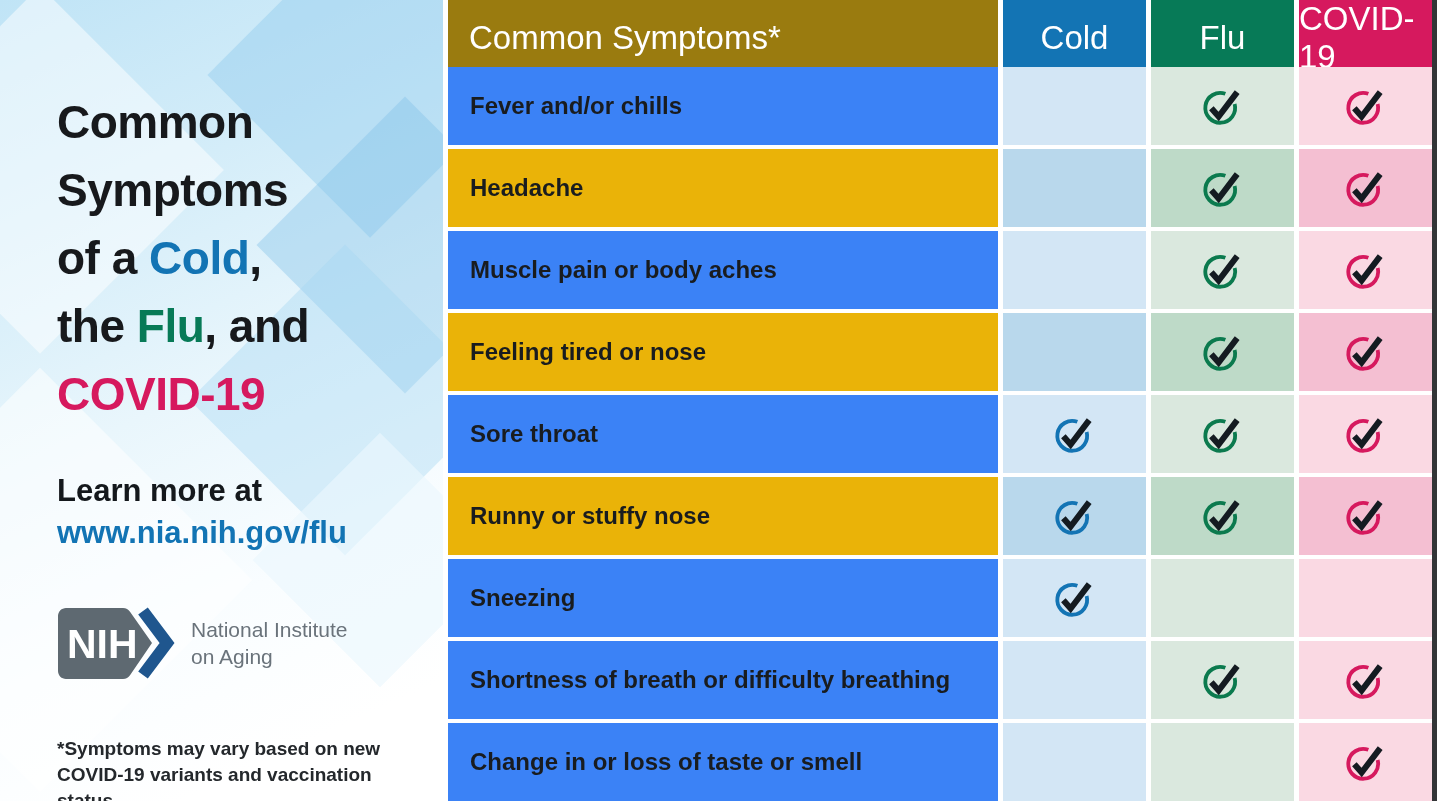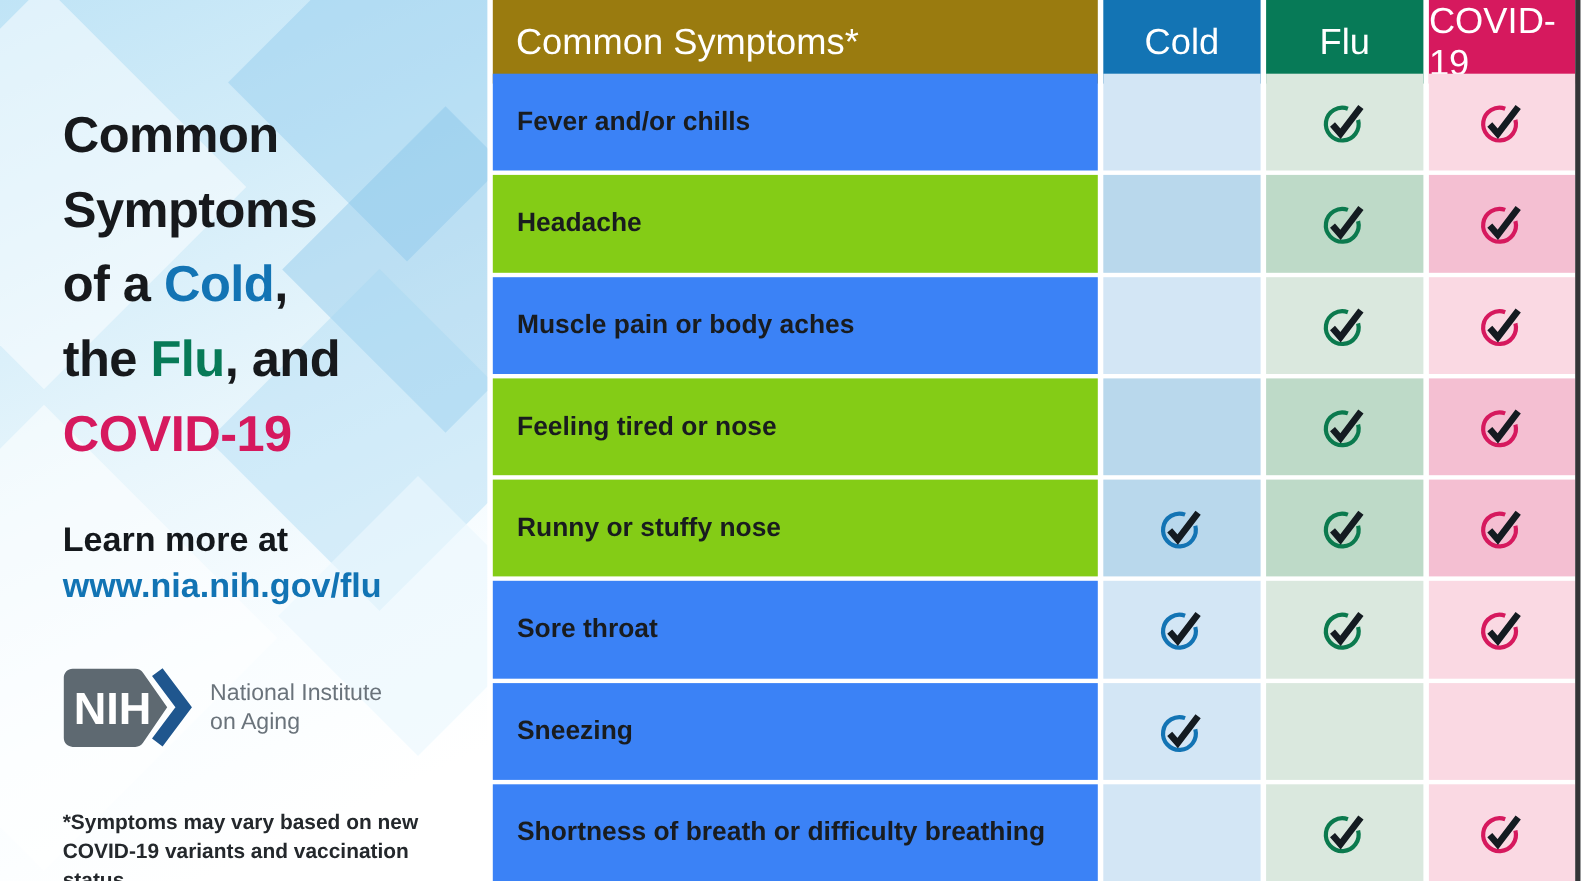--- a/index.html
+++ b/index.html
@@ -43,21 +43,21 @@
   .hd-cold  { background:#1374b4; }
   .hd-flu   { background:#077a57; }
   .hd-covid { background:#d6195e; }
 
   .rows { display:flex; flex-direction:column; row-gap:4px; flex:1; min-height:0; }
   .row { flex:1; min-height:0; }
   .cell { display:flex; align-items:center; justify-content:center; }
   .cell-symptom { justify-content:flex-start; padding-left:22px; font-weight:bold;
                   font-size:24px; color:#191c1f; }
   .row.odd  .cell-symptom { background:#3b82f6; }
-  .row.even .cell-symptom { background:#84cc16; }
+  .row.even .cell-symptom { background:#eab308; }
   .row.odd  .cell-cold  { background:#d3e6f5; }
   .row.even .cell-cold  { background:#b9d8ec; }
   .row.odd  .cell-flu   { background:#dae8de; }
   .row.even .cell-flu   { background:#bedac8; }
   .row.odd  .cell-covid { background:#fad9e3; }
   .row.even .cell-covid { background:#f4bfd2; }
 
   .check-icon { overflow:visible; }
   .check-icon .ring { fill:none; stroke-width:2.1; }
   .check-icon .tick { fill:none; stroke:#141b21; stroke-width:3.3; stroke-linejoin:miter; stroke-linecap:butt; }
@@ -204,20 +204,42 @@
       </svg>
     </div>
     <div class="cell cell-covid">
       <svg class="check-icon" width="44" height="40" viewBox="0 0 24 22">
         <path class="ring" d="M 18.4 9.9 A 8.2 8.2 0 1 1 13.3 4.3"></path>
         <path class="tick" d="M 5.6 12.2 L 9.6 16.8 L 19.8 3.4"></path>
       </svg>
     </div>
   </div>
 
+  <div class="grid-row row odd">
+    <div class="cell cell-symptom">Sore throat</div>
+    <div class="cell cell-cold">
+      <svg class="check-icon" width="44" height="40" viewBox="0 0 24 22">
+        <path class="ring" d="M 18.4 9.9 A 8.2 8.2 0 1 1 13.3 4.3"></path>
+        <path class="tick" d="M 5.6 12.2 L 9.6 16.8 L 19.8 3.4"></path>
+      </svg>
+    </div>
+    <div class="cell cell-flu">
+      <svg class="check-icon" width="44" height="40" viewBox="0 0 24 22">
+        <path class="ring" d="M 18.4 9.9 A 8.2 8.2 0 1 1 13.3 4.3"></path>
+        <path class="tick" d="M 5.6 12.2 L 9.6 16.8 L 19.8 3.4"></path>
+      </svg>
+    </div>
+    <div class="cell cell-covid">
+      <svg class="check-icon" width="44" height="40" viewBox="0 0 24 22">
+        <path class="ring" d="M 18.4 9.9 A 8.2 8.2 0 1 1 13.3 4.3"></path>
+        <path class="tick" d="M 5.6 12.2 L 9.6 16.8 L 19.8 3.4"></path>
+      </svg>
+    </div>
+  </div>
+
   <div class="grid-row row even">
     <div class="cell cell-symptom">Runny or stuffy nose</div>
     <div class="cell cell-cold">
       <svg class="check-icon" width="44" height="40" viewBox="0 0 24 22">
         <path class="ring" d="M 18.4 9.9 A 8.2 8.2 0 1 1 13.3 4.3"></path>
         <path class="tick" d="M 5.6 12.2 L 9.6 16.8 L 19.8 3.4"></path>
       </svg>
     </div>
     <div class="cell cell-flu">
       <svg class="check-icon" width="44" height="40" viewBox="0 0 24 22">
@@ -227,42 +249,20 @@
     </div>
     <div class="cell cell-covid">
       <svg class="check-icon" width="44" height="40" viewBox="0 0 24 22">
         <path class="ring" d="M 18.4 9.9 A 8.2 8.2 0 1 1 13.3 4.3"></path>
         <path class="tick" d="M 5.6 12.2 L 9.6 16.8 L 19.8 3.4"></path>
       </svg>
     </div>
   </div>
 
   <div class="grid-row row odd">
-    <div class="cell cell-symptom">Sore throat</div>
-    <div class="cell cell-cold">
-      <svg class="check-icon" width="44" height="40" viewBox="0 0 24 22">
-        <path class="ring" d="M 18.4 9.9 A 8.2 8.2 0 1 1 13.3 4.3"></path>
-        <path class="tick" d="M 5.6 12.2 L 9.6 16.8 L 19.8 3.4"></path>
-      </svg>
-    </div>
-    <div class="cell cell-flu">
-      <svg class="check-icon" width="44" height="40" viewBox="0 0 24 22">
-        <path class="ring" d="M 18.4 9.9 A 8.2 8.2 0 1 1 13.3 4.3"></path>
-        <path class="tick" d="M 5.6 12.2 L 9.6 16.8 L 19.8 3.4"></path>
-      </svg>
-    </div>
-    <div class="cell cell-covid">
-      <svg class="check-icon" width="44" height="40" viewBox="0 0 24 22">
-        <path class="ring" d="M 18.4 9.9 A 8.2 8.2 0 1 1 13.3 4.3"></path>
-        <path class="tick" d="M 5.6 12.2 L 9.6 16.8 L 19.8 3.4"></path>
-      </svg>
-    </div>
-  </div>
-
-  <div class="grid-row row odd">
     <div class="cell cell-symptom">Sneezing</div>
     <div class="cell cell-cold">
       <svg class="check-icon" width="44" height="40" viewBox="0 0 24 22">
         <path class="ring" d="M 18.4 9.9 A 8.2 8.2 0 1 1 13.3 4.3"></path>
         <path class="tick" d="M 5.6 12.2 L 9.6 16.8 L 19.8 3.4"></path>
       </svg>
     </div>
     <div class="cell cell-flu">
       <svg class="check-icon check-hidden" width="44" height="40" viewBox="0 0 24 22">
         <path class="ring" d="M 18.4 9.9 A 8.2 8.2 0 1 1 13.3 4.3"></path>
@@ -294,17 +294,38 @@
     </div>
     <div class="cell cell-covid">
       <svg class="check-icon" width="44" height="40" viewBox="0 0 24 22">
         <path class="ring" d="M 18.4 9.9 A 8.2 8.2 0 1 1 13.3 4.3"></path>
         <path class="tick" d="M 5.6 12.2 L 9.6 16.8 L 19.8 3.4"></path>
       </svg>
     </div>
   </div>
 
 
+  <div class="grid-row row odd">
+    <div class="cell cell-symptom">Change in or loss of taste or smell</div>
+    <div class="cell cell-cold">
+      <svg class="check-icon check-hidden" width="44" height="40" viewBox="0 0 24 22">
+        <path class="ring" d="M 18.4 9.9 A 8.2 8.2 0 1 1 13.3 4.3"></path>
+        <path class="tick" d="M 5.6 12.2 L 9.6 16.8 L 19.8 3.4"></path>
+      </svg>
+    </div>
+    <div class="cell cell-flu">
+      <svg class="check-icon check-hidden" width="44" height="40" viewBox="0 0 24 22">
+        <path class="ring" d="M 18.4 9.9 A 8.2 8.2 0 1 1 13.3 4.3"></path>
+        <path class="tick" d="M 5.6 12.2 L 9.6 16.8 L 19.8 3.4"></path>
+      </svg>
+    </div>
+    <div class="cell cell-covid">
+      <svg class="check-icon" width="44" height="40" viewBox="0 0 24 22">
+        <path class="ring" d="M 18.4 9.9 A 8.2 8.2 0 1 1 13.3 4.3"></path>
+        <path class="tick" d="M 5.6 12.2 L 9.6 16.8 L 19.8 3.4"></path>
+      </svg>
+    </div>
+  </div>
 </div>
   </div>
 
   <div class="page-edge"></div>
 </div>
 
 </body></html>

